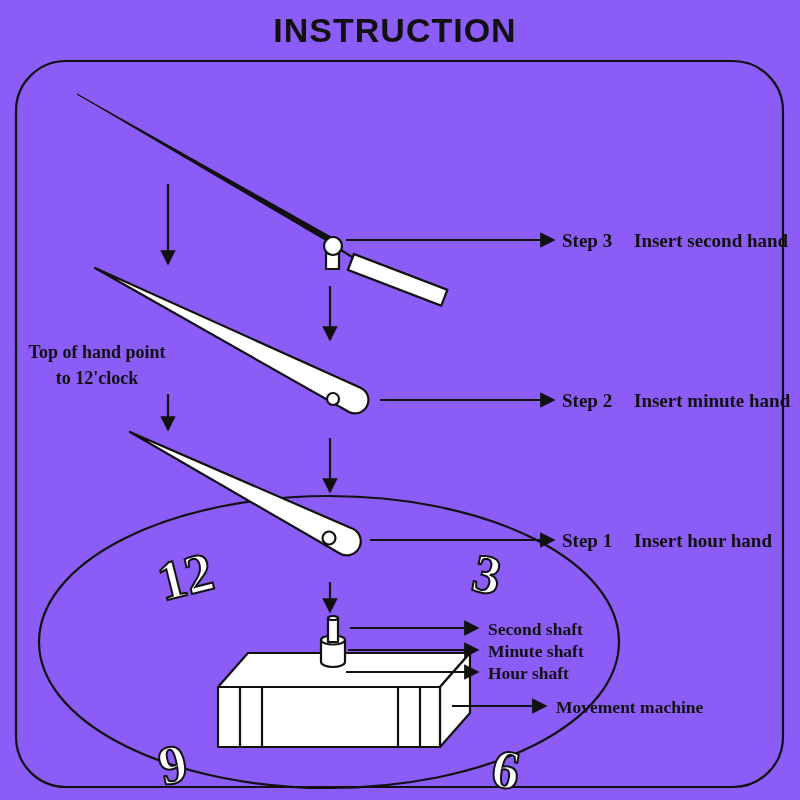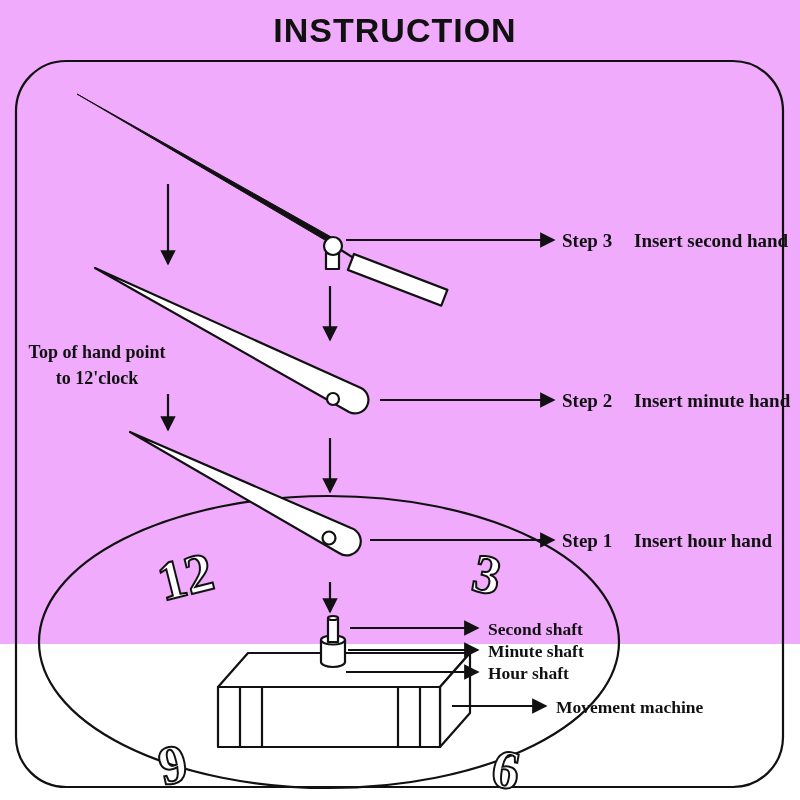--- a/index.html
+++ b/index.html
@@ -1,17 +1,17 @@
 <!DOCTYPE html>
 <html><head>
 <meta charset="utf-8">
 <style>
   * { margin: 0; padding: 0; box-sizing: border-box; }
   html, body { width: 800px; height: 800px; background: #ffffff; overflow: hidden; }
-  .stage { position: relative; width: 800px; height: 644px; background: #f0abfc; }
+  .stage { position: relative; width: 800px; height: 800px; background: #8b5cf6; }
   svg { display: block; }
   svg text { fill: #111; }
   .title    { font-family: "Liberation Sans", sans-serif; font-weight: bold; font-size: 34px; letter-spacing: 1px; text-anchor: middle; }
   .lbl      { font-family: "Liberation Serif", serif; font-weight: bold; font-size: 19px; }
   .lbl-sm   { font-family: "Liberation Serif", serif; font-weight: bold; font-size: 17.5px; }
   .note     { font-family: "Liberation Serif", serif; font-weight: bold; font-size: 18px; text-anchor: middle; }
   .clock-num{ font-family: "Liberation Serif", serif; font-weight: bold; font-size: 55px; fill: #ffffff; stroke: #111; stroke-width: 2; text-anchor: middle; }
   .ink      { stroke: #111; fill: none; stroke-width: 2.2; }
   .ink-fill { stroke: #111; fill: #ffffff; stroke-width: 2.2; stroke-linejoin: round; }
   .solid    { fill: #111; stroke: #111; }

